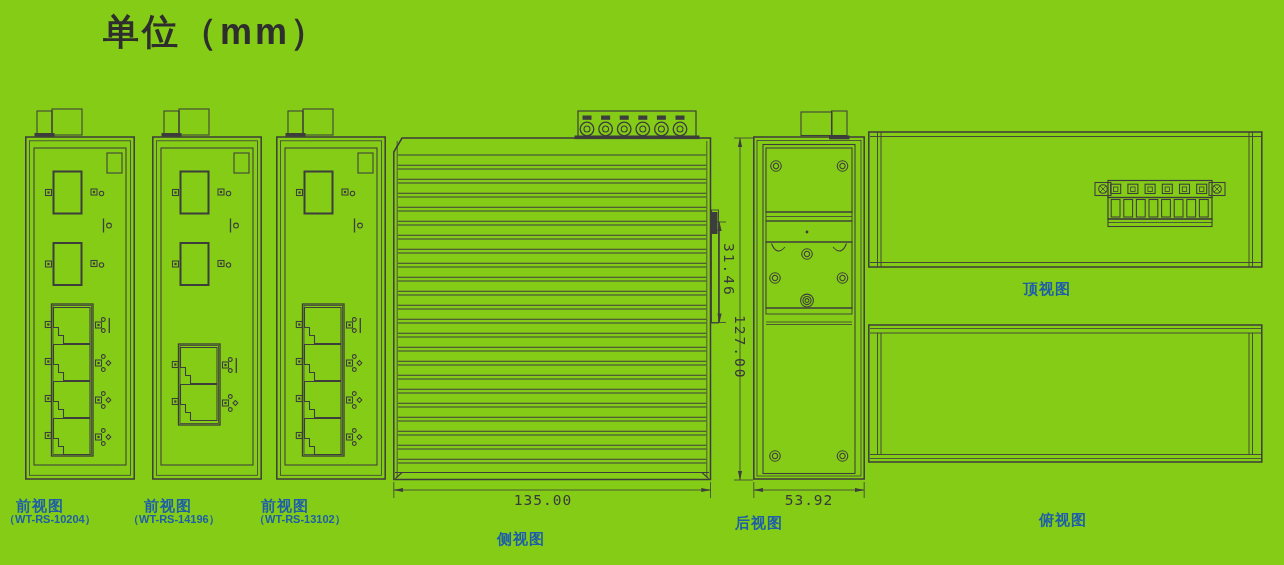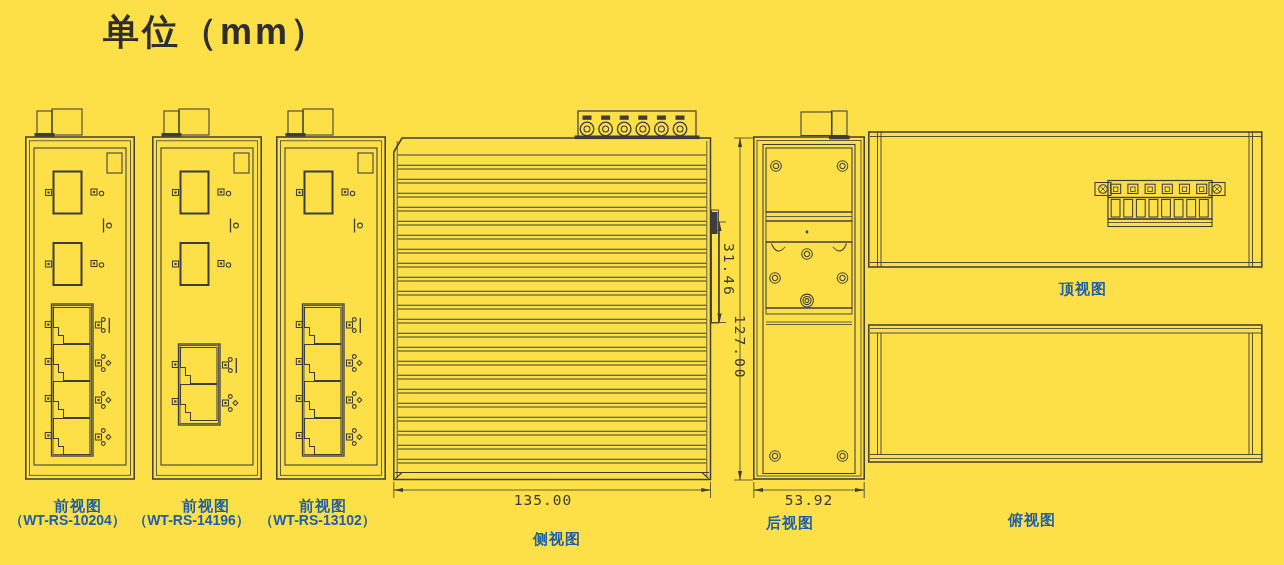--- a/index.html
+++ b/index.html
@@ -1,27 +1,27 @@
 <!DOCTYPE html>
 <html><head>
 <meta charset="utf-8">
 <style>
   html,body{margin:0;padding:0}
-  #canvas{position:relative;width:1284px;height:565px;background:#fde047;overflow:hidden;
+  #canvas{position:relative;width:1284px;height:565px;background:#84cc16;overflow:hidden;
           font-family:"Liberation Sans",sans-serif}
   .title{position:absolute;left:103px;top:8px;font-size:36px;font-weight:bold;color:#2e2e2e;
          letter-spacing:3px;font-family:"Liberation Sans",sans-serif}
   .view-svg{position:absolute}
   svg line,svg rect,svg circle,svg path,svg polygon,svg use{stroke:#3d3d3d;fill:none;stroke-width:1.05}
   svg .f{fill:#3d3d3d;stroke:none}
   .w2{stroke-width:2}.w15{stroke-width:1.5}.w13{stroke-width:1.3}
   .w12{stroke-width:1.2}.w09{stroke-width:0.9}.w08{stroke-width:0.8}
-  .lbl{position:absolute;color:#1e5fa8;font-weight:bold;font-size:15px;text-align:center;
+  .lbl{position:absolute;color:#1e5fa8;font-weight:bold;font-size:15px;text-align:left;
        letter-spacing:1px;white-space:nowrap}
-  .model{font-size:14px;letter-spacing:0}
+  .model{font-size:11px;letter-spacing:0}
   .dim{position:absolute;color:#3a3a3a;font-family:"DejaVu Sans Mono",monospace;font-size:14.5px;
        text-align:center;letter-spacing:1px;white-space:nowrap}
   .rot{transform-origin:0 0;transform:rotate(90deg);letter-spacing:2px}
 </style>
 </head>
 <body>
 
 <div id="canvas">
 
   <svg width="0" height="0" style="position:absolute" aria-hidden="true">
@@ -344,15 +344,15 @@
   <div class="dim" style="left:484px;top:492px;width:118px">135.00</div>
   <div class="lbl" style="left:497px;top:530px;width:120px">侧视图</div>
 
   <div class="dim rot" style="left:737px;top:243px">31.46</div>
   <div class="dim rot" style="left:748px;top:315px">127.00</div>
 
   <div class="dim" style="left:755px;top:492px;width:108px">53.92</div>
   <div class="lbl" style="left:735px;top:514px;width:110px">后视图</div>
 
   <div class="lbl" style="left:1023px;top:280px;width:120px">顶视图</div>
-  <div class="lbl" style="left:972px;top:511px;width:120px">俯视图</div>
+  <div class="lbl" style="left:1039px;top:511px;width:120px">俯视图</div>
 
 </div>
 
 </body></html>

